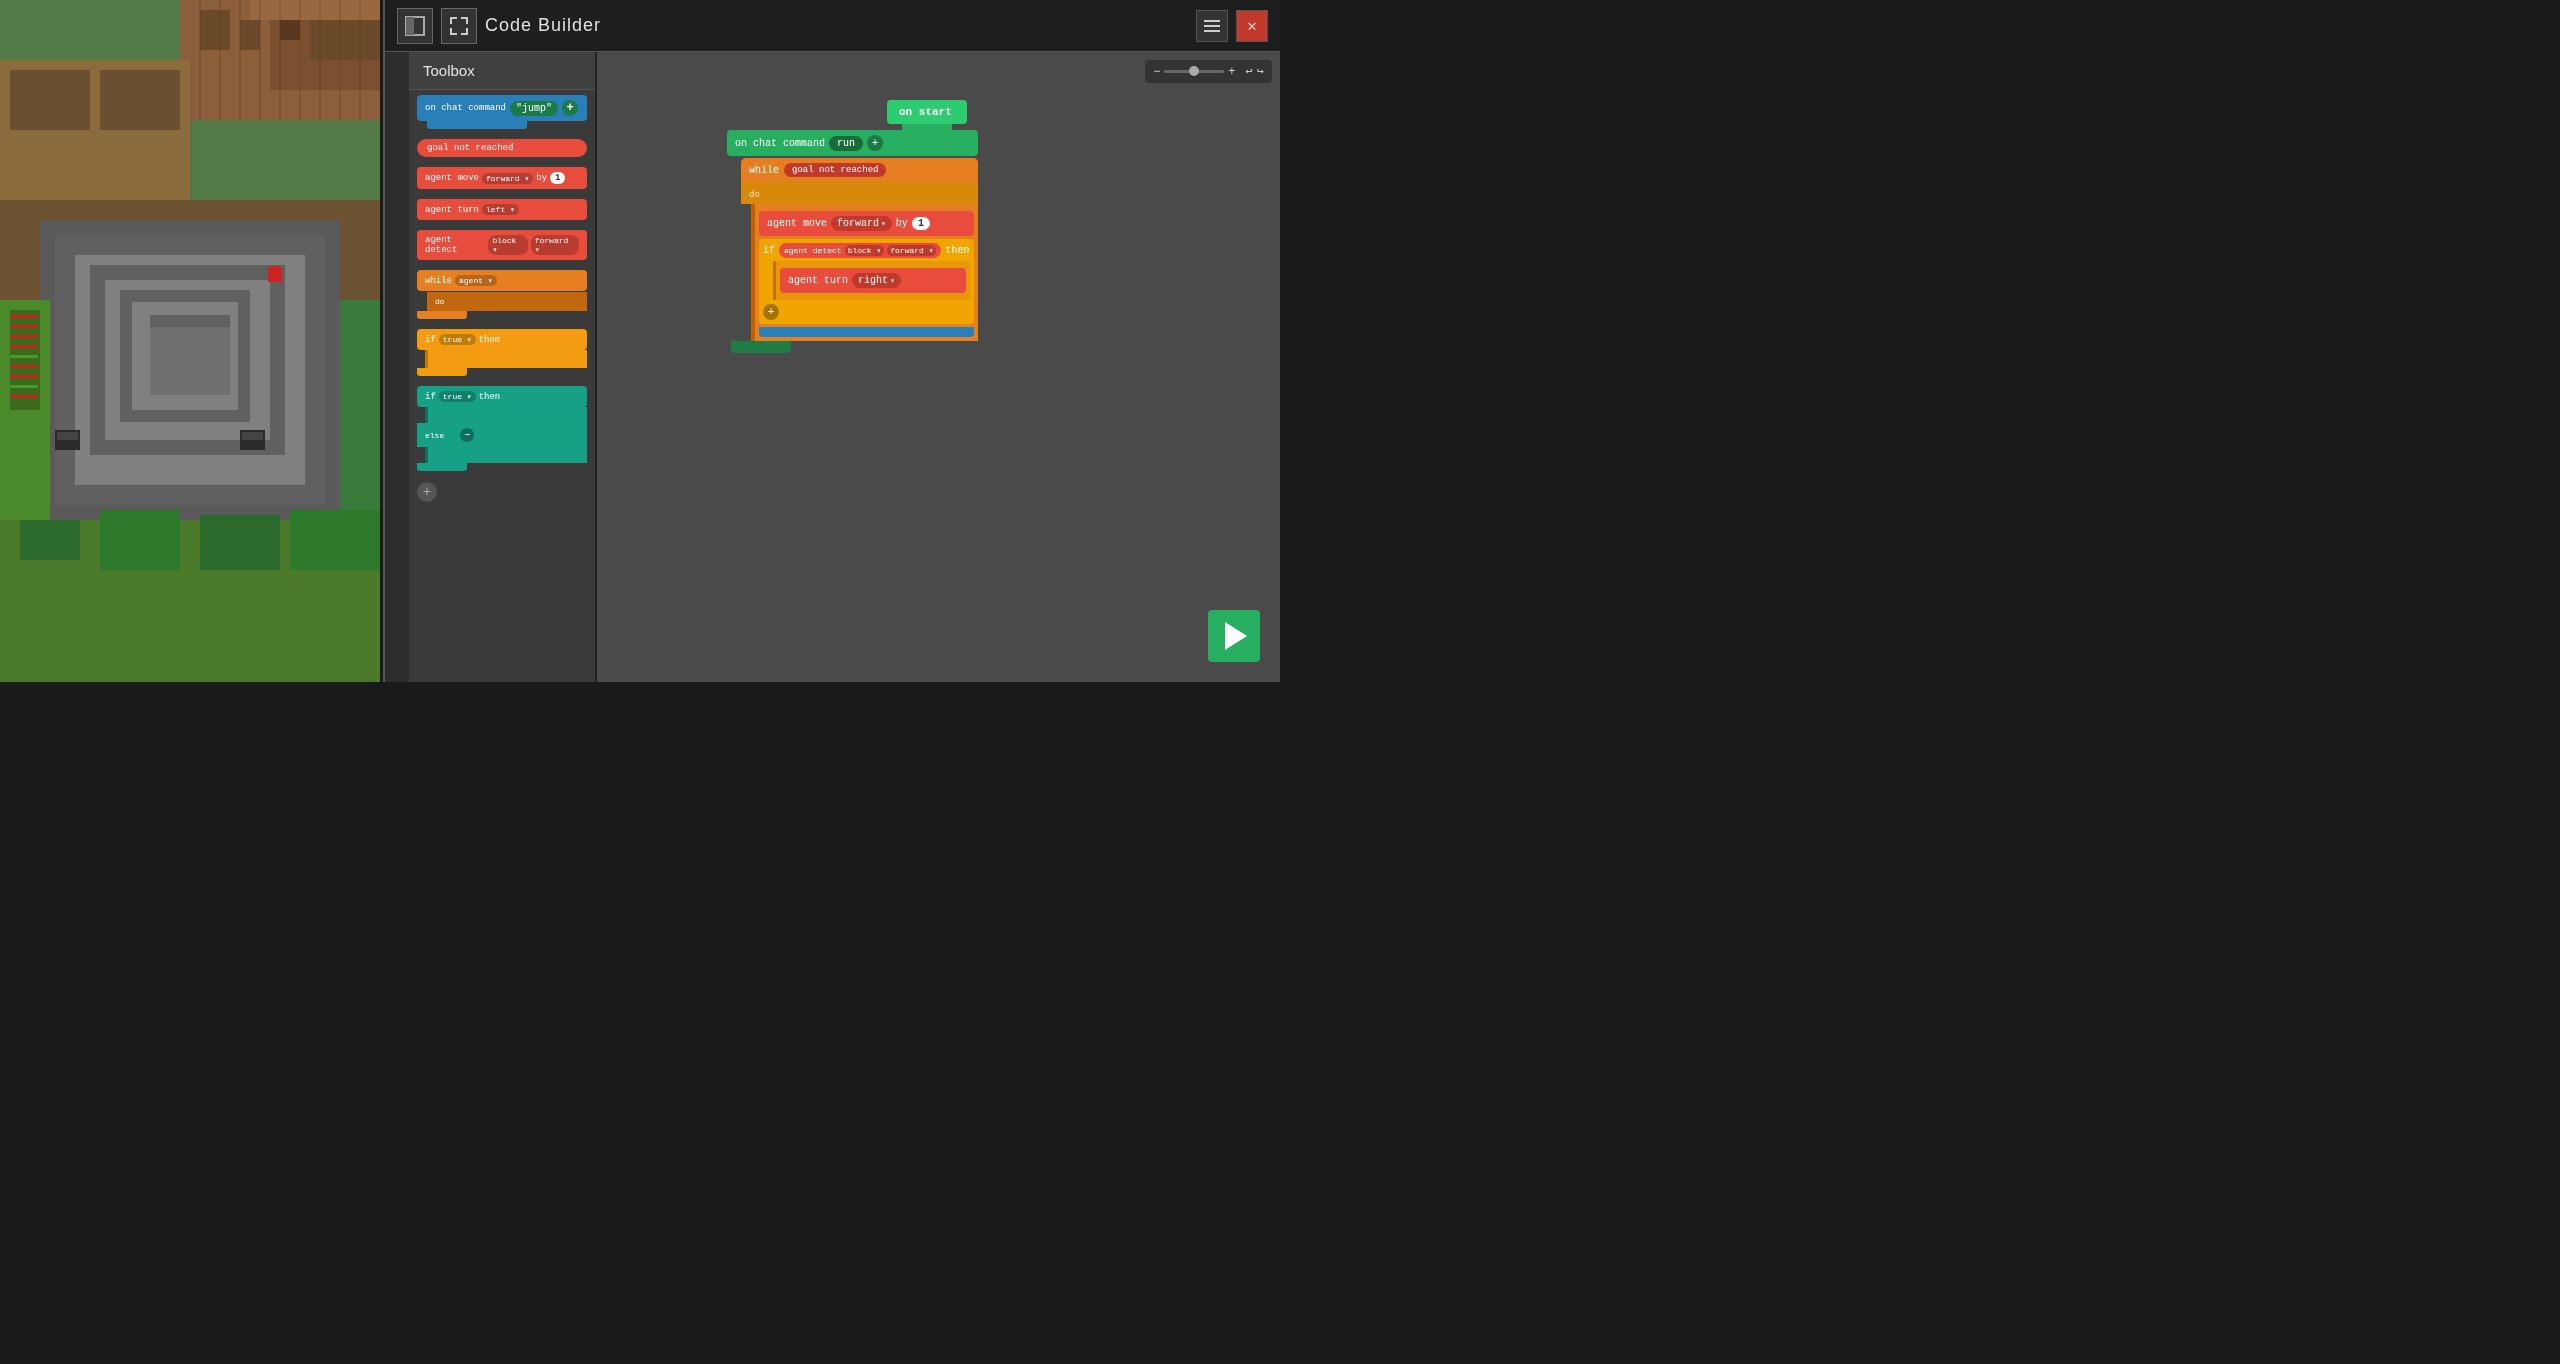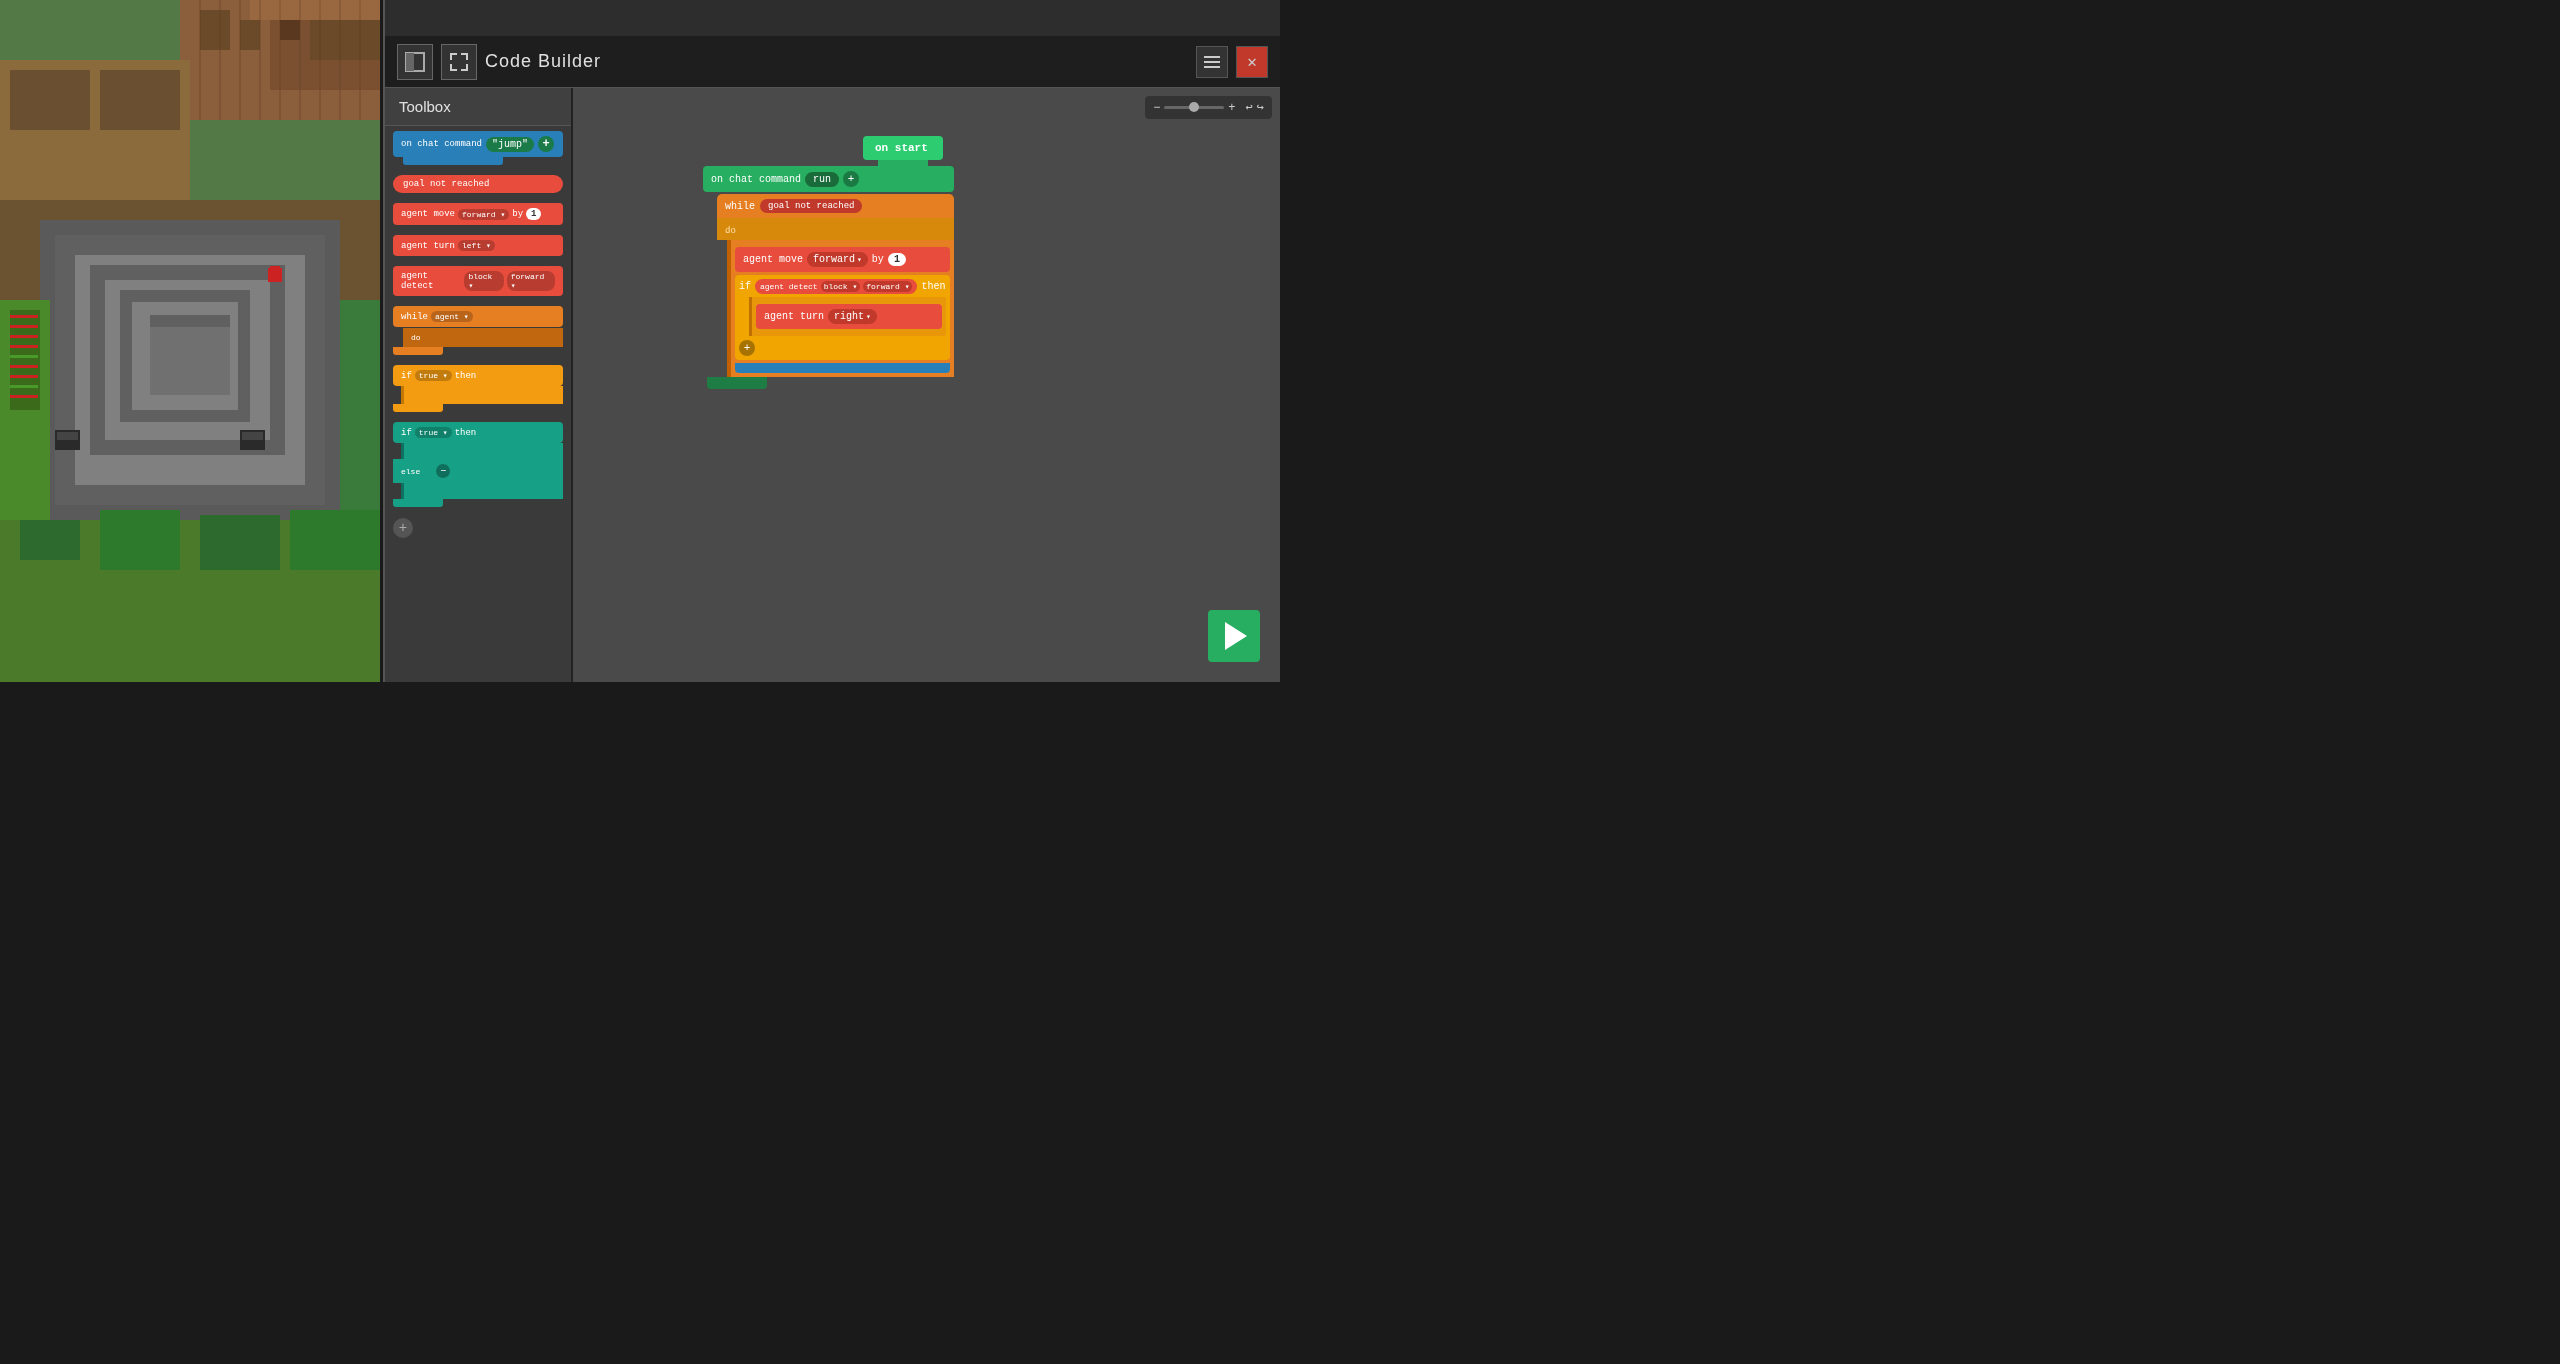--- a/index.html
+++ b/index.html
@@ -38,21 +38,20 @@
     
     #title-bar {
       height: 52px;
       background: #1e1e1e;
       border-bottom: 1px solid #555;
       display: flex;
       align-items: center;
       justify-content: space-between;
       padding: 0 12px;
       flex-shrink: 0;
-      margin-top: 36px;
     }
 
     #title-left {
       display: flex;
       align-items: center;
       gap: 8px;
     }
 
     .title-icon-box {
       width: 36px;
@@ -125,20 +124,21 @@
       font-size: 13px;
       color: #333;
       font-family: 'Courier New', monospace;
     }
 
     
     #main-content {
       display: flex;
       flex: 1;
       overflow: hidden;
+      padding-left: 24px;
     }
 
     
     #toolbox-panel {
       width: 188px;
       background: #3a3a3a;
       border-right: 2px solid #222;
       display: flex;
       flex-direction: column;
       overflow-y: auto;

